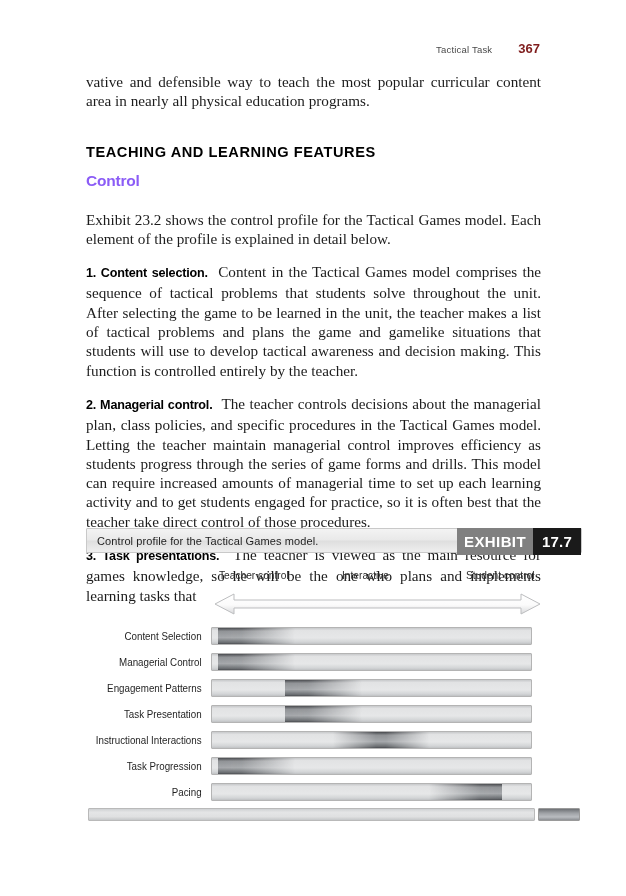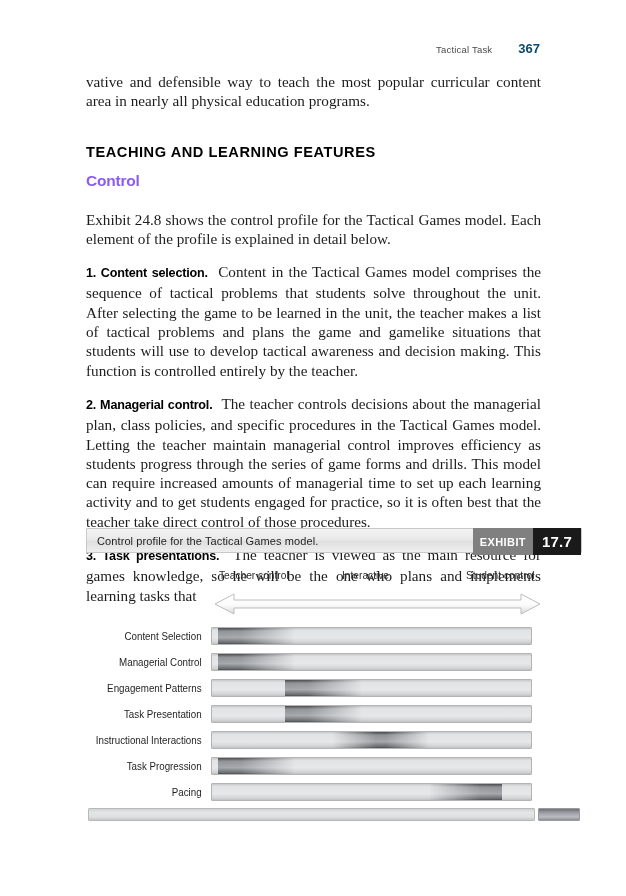--- a/index.html
+++ b/index.html
@@ -35,21 +35,21 @@
   .running-head-title {
     font-family: "Liberation Sans", sans-serif;
     font-size: 9.5px;
     letter-spacing: 0.2px;
     color: #4a4a4a;
   }
   .running-head-page {
     font-family: "Liberation Sans", sans-serif;
     font-size: 13px;
     font-weight: bold;
-    color: #0c4a6e;
+    color: #7f1d1d;
   }
 
   
   .column {
     position: absolute;
     left: 86px;
     top: 72px;
     width: 455px;
   }
 
@@ -120,21 +120,21 @@
     right: 0px;
     top: -1px;
     display: flex;
     height: 27px;
   }
   .badge-exhibit {
     background: #808080;
     color: #ffffff;
     font-family: "Liberation Sans", sans-serif;
     font-weight: bold;
-    font-size: 11px;
+    font-size: 15px;
     letter-spacing: 0.4px;
     display: flex;
     align-items: center;
     justify-content: center;
     padding: 0 7px;
   }
   .badge-number {
     background: #1a1a1a;
     color: #ffffff;
     font-family: "Liberation Sans", sans-serif;
@@ -283,21 +283,21 @@
   </div>
 
   <div class="column">
 
     <p class="body">vative and defensible way to teach the most popular curricular content area in nearly all physical education programs.</p>
 
     <h1 class="section-head">TEACHING AND LEARNING FEATURES</h1>
 
     <h2 class="sub-head">Control</h2>
 
-    <p class="body after-sub">Exhibit 24.8 shows the control profile for the Tactical Games model. Each element of the profile is explained in detail below.</p>
+    <p class="body after-sub">Exhibit 23.2 shows the control profile for the Tactical Games model. Each element of the profile is explained in detail below.</p>
 
     <p class="body"><span class="lead-in">1. Content selection.</span>&nbsp;&nbsp;<span>Content in the Tactical Games model comprises the sequence of tactical problems that students solve throughout the unit. After selecting the game to be learned in the unit, the teacher makes a list of tactical problems and plans the game and gamelike situations that students will use to develop tactical awareness and decision making. This function is controlled entirely by the teacher.</span></p>
 
     <p class="body"><span class="lead-in">2. Managerial control.</span>&nbsp;&nbsp;<span>The teacher controls decisions about the managerial plan, class policies, and specific procedures in the Tactical Games model. Letting the teacher maintain managerial control improves efficiency as students progress through the series of game forms and drills. This model can require increased amounts of managerial time to set up each learning activity and to get students engaged for practice, so it is often best that the teacher take direct control of those procedures.</span></p>
 
     <p class="body"><span class="lead-in">3. Task presentations.</span>&nbsp;&nbsp;<span>The teacher is viewed as the main resource for games knowledge, so he will be the one who plans and implements learning tasks that</span></p>
 
   </div>
 
   <div class="exhibit">

